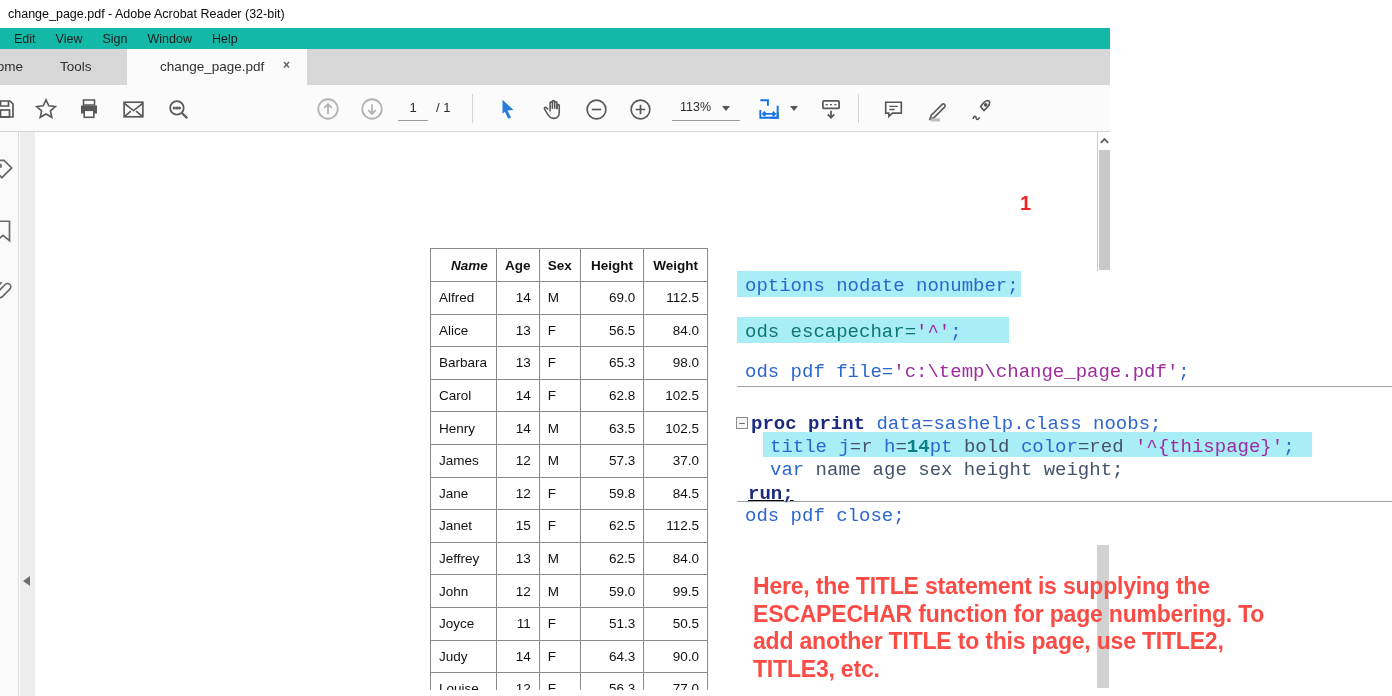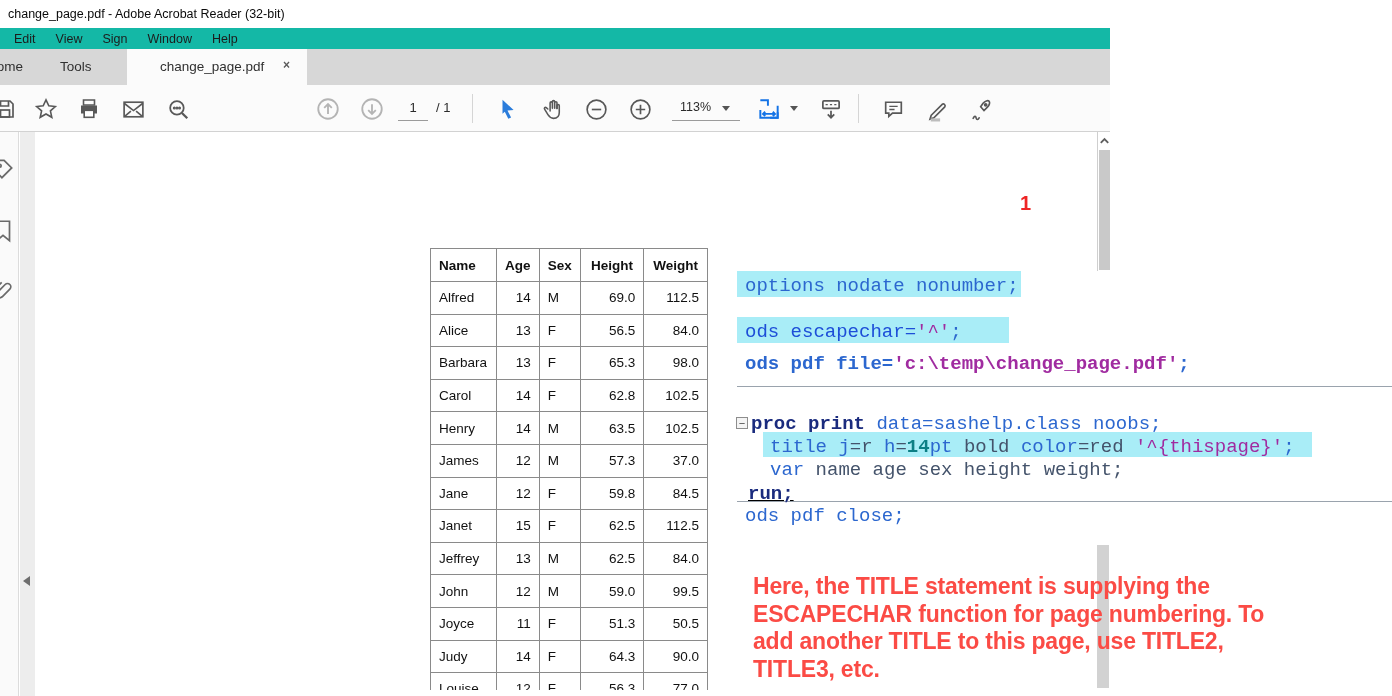--- a/index.html
+++ b/index.html
@@ -47,21 +47,21 @@
   #vscroll-lower { position:absolute; left:1097px; top:413px; width:12px; height:143px; background:#d2d2d2; }
 
   #pdf-page-number { position:absolute; left:1020px; top:60px; font-size:20px; font-weight:bold; color:#ee2424; }
 
   
   #table-clip { position:absolute; left:430px; top:116px; width:278px; height:442px; overflow:hidden; }
   table { border-collapse:collapse; }
   th,td { border:1px solid #8a8a8a; font-size:13.5px; color:#111; padding:0 8px; }
   th { height:33px; font-weight:bold; }
   td { height:32.6px; }
-  th.h0 { text-align:left; width:66px; }
+  th.h0 { text-align:right; width:66px;font-style:italic; }
   th.h1 { width:43px; } th.h2 { width:41px; } th.h3 { width:64px; } th.h4 { width:64px; }
   th { text-align:center; }
   td.c0 { text-align:left; }
   td.c1 { text-align:right; }
   td.c2 { text-align:left; }
   td.c3, td.c4 { text-align:right; }
 
   
   #code-block { position:absolute; left:0; top:0; width:1392px; height:564px; }
   .hl { position:absolute; }
@@ -368,22 +368,22 @@
           </tbody>
       </table>
     </div>
 
     <div id="code-block">
       <div class="rule" id="rule1"></div>
       <div class="rule" id="rule2"></div>
     <div class="hl" style="left: 737px; top: 139px; width: 284px; height: 26px; background: rgb(169, 237, 247);"></div>
         <div class="code-line" style="left: 745px; top: 142px;"><span style="color: rgb(44, 103, 207);">options nodate nonumber;</span></div>
         <div class="hl" style="left: 737px; top: 185px; width: 272px; height: 26px; background: rgb(169, 237, 247);"></div>
-        <div class="code-line" style="left: 745px; top: 188px;"><span style="color: #1d4ed8;">ods escapechar=</span><span style="color: rgb(160, 43, 160);">'^'</span><span style="color: rgb(44, 103, 207);">;</span></div>
-        <div class="code-line" style="left: 745px; top: 220px; font-weight: bold;"><span style="color: rgb(44, 103, 207);">ods pdf file=</span><span style="color: rgb(160, 43, 160);">'c:\temp\change_page.pdf'</span><span style="color: rgb(44, 103, 207);">;</span></div>
+        <div class="code-line" style="left: 745px; top: 188px;"><span style="color: #0f766e;">ods escapechar=</span><span style="color: rgb(160, 43, 160);">'^'</span><span style="color: rgb(44, 103, 207);">;</span></div>
+        <div class="code-line" style="left: 745px; top: 228px;"><span style="color: rgb(44, 103, 207);">ods pdf file=</span><span style="color: rgb(160, 43, 160);">'c:\temp\change_page.pdf'</span><span style="color: rgb(44, 103, 207);">;</span></div>
         <div class="code-line" style="left: 736px; top: 280px;"><span class="fold">−</span><span style="color: rgb(26, 43, 126); font-weight: bold;">proc print</span><span style="color: rgb(44, 103, 207);"> data=sashelp.class noobs;</span></div>
         <div class="hl" style="left: 763px; top: 300px; width: 549px; height: 25px; background: rgb(169, 237, 247);"></div>
         <div class="code-line" style="left: 770px; top: 303px;"><span style="color: rgb(44, 103, 207);">title </span><span style="color: rgb(44, 103, 207);">j</span><span style="color: rgb(68, 83, 107);">=r </span><span style="color: rgb(44, 103, 207);">h</span><span style="color: rgb(68, 83, 107);">=</span><span style="color: rgb(12, 127, 133); font-weight: bold;">14</span><span style="color: rgb(44, 103, 207);">pt</span><span style="color: rgb(68, 83, 107);"> bold </span><span style="color: rgb(44, 103, 207);">color</span><span style="color: rgb(68, 83, 107);">=red </span><span style="color: rgb(160, 43, 160);">'^{thispage}'</span><span style="color: rgb(44, 103, 207);">;</span></div>
         <div class="code-line" style="left: 770px; top: 326px;"><span style="color: rgb(44, 103, 207);">var </span><span style="color: rgb(68, 83, 107);">name age sex height weight;</span></div>
         <div class="code-line" style="left: 748px; top: 350px; text-decoration: underline;"><span style="color: rgb(26, 43, 126); font-weight: bold;">run;</span></div>
         <div class="code-line" style="left: 745px; top: 372px;"><span style="color: rgb(44, 103, 207);">ods pdf close;</span></div>
       </div>
 
     <div id="note-text" style="color: rgb(251, 75, 69);">
         <div>Here, the TITLE statement is supplying the</div>

